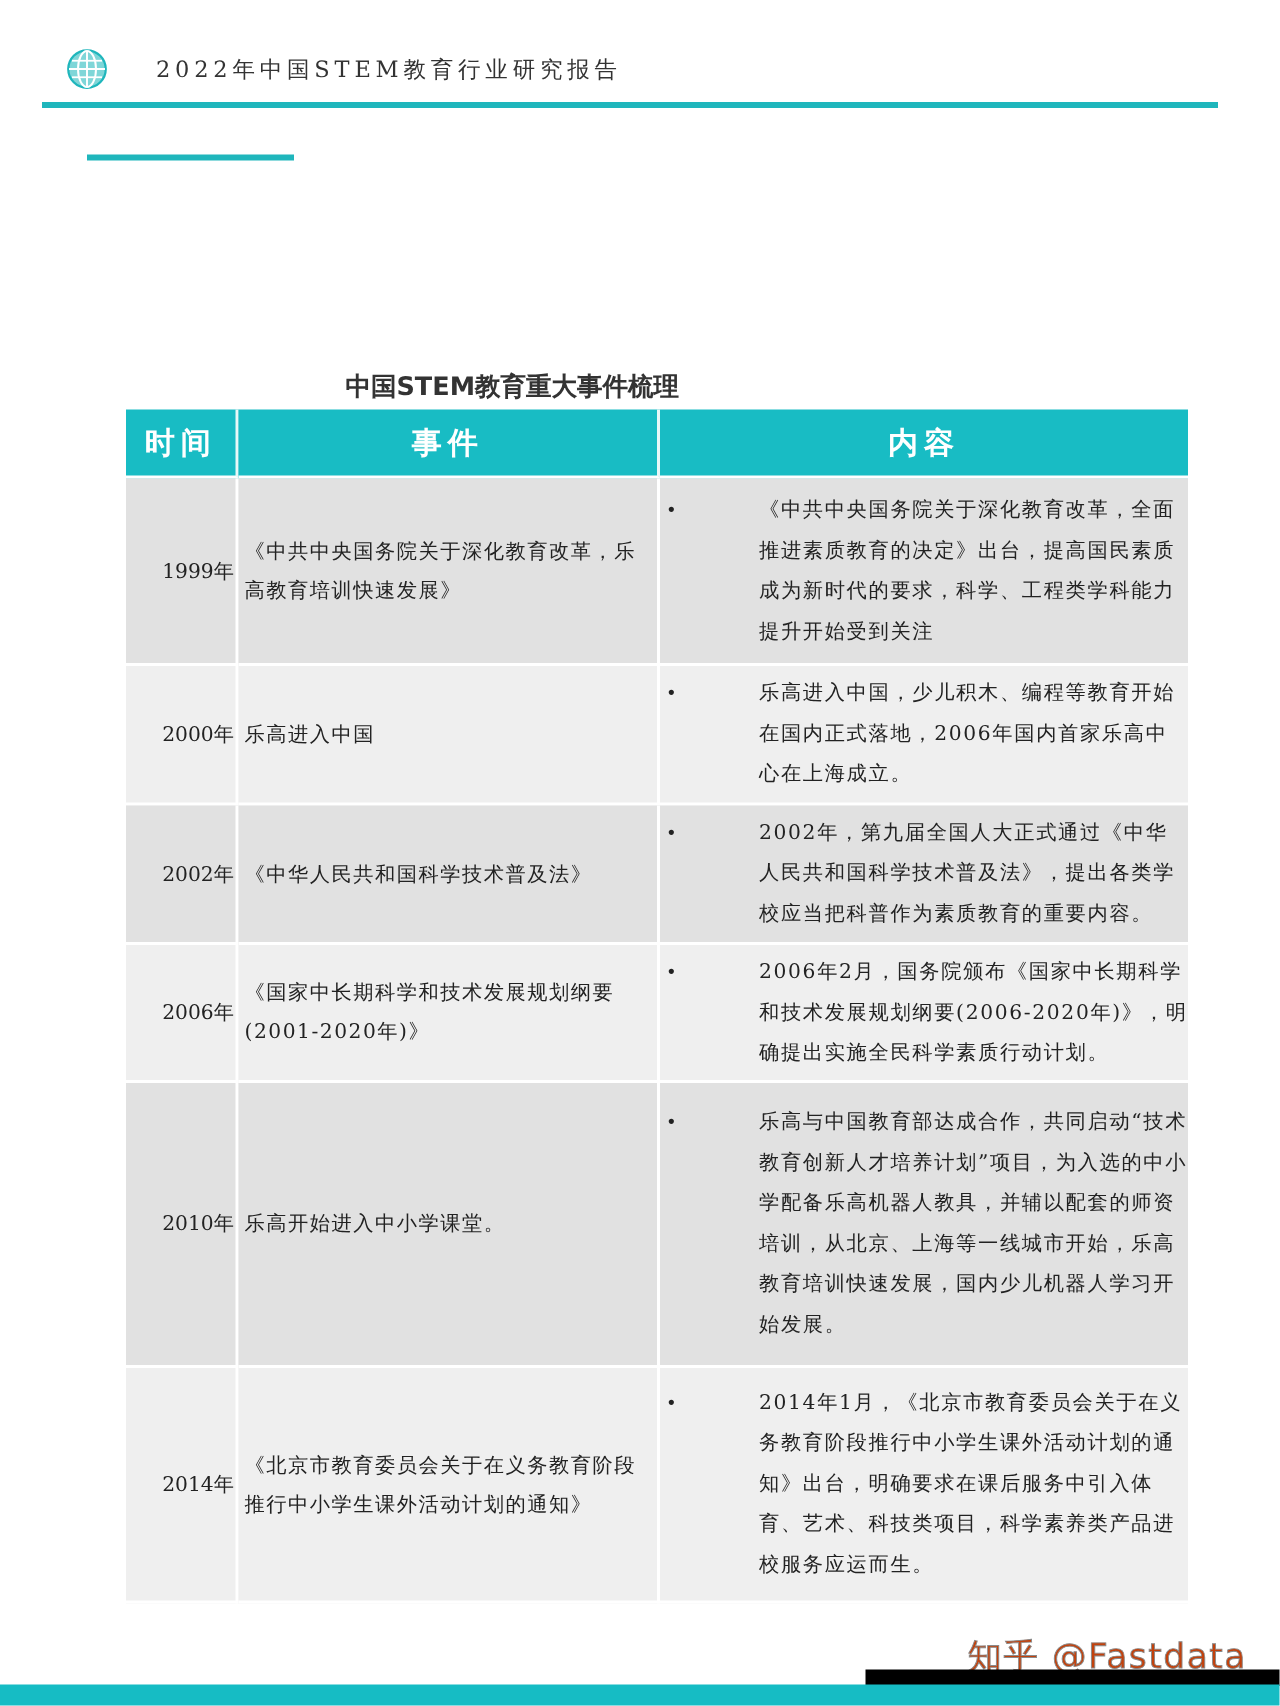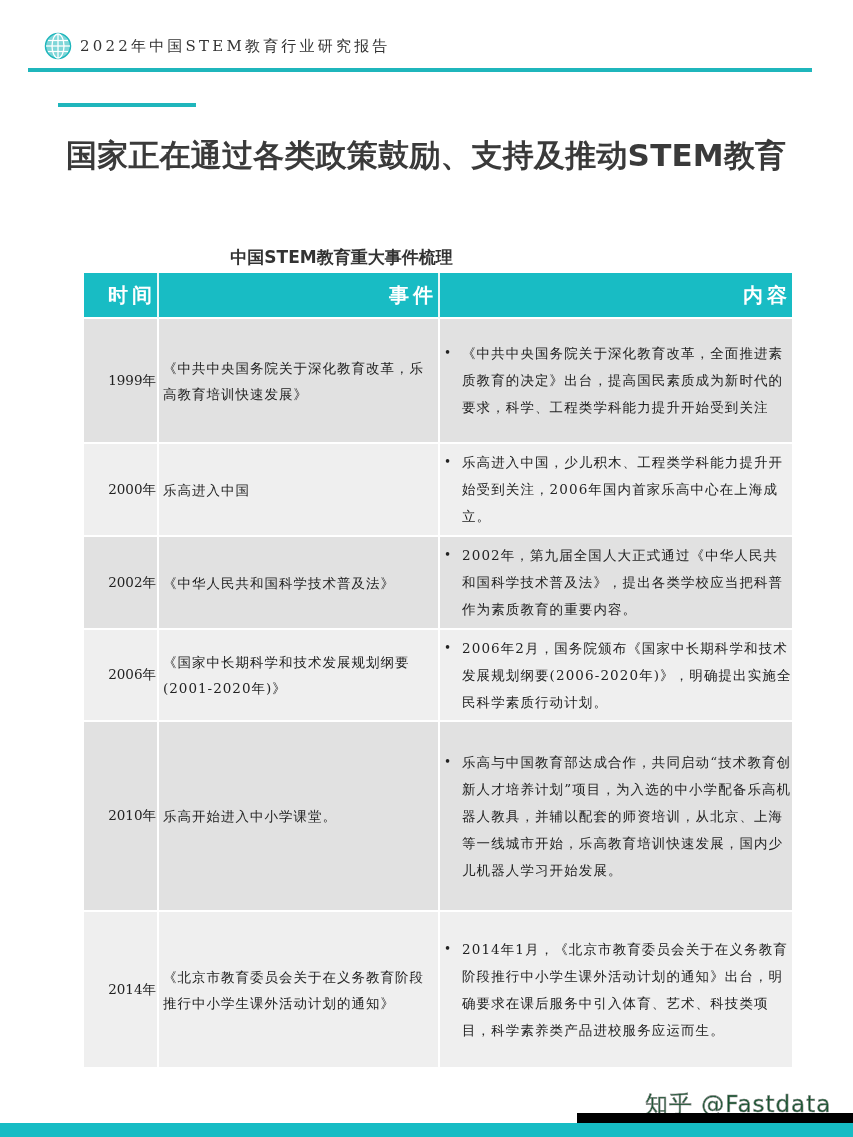--- a/index.html
+++ b/index.html
@@ -1,41 +1,41 @@
 <!DOCTYPE html>
 <html><head>
 <meta charset="utf-8">
 <style>
   html,body{margin:0;padding:0;}
   body{width:853px;height:1137px;position:relative;background:#ffffff;overflow:hidden;
        font-family:"DejaVu Serif","Liberation Serif",serif;color:#222;}
   .hdr-logo{position:absolute;left:44px;top:32px;width:28px;height:28px;}
-  .hdr-text{position:absolute;left:80px;top:37px;font-size:15px;letter-spacing:3.2px;color:#333;
+  .hdr-text{position:absolute;left:104px;top:37px;font-size:15px;letter-spacing:3.2px;color:#333;
             font-family:"DejaVu Serif",serif;}
   .hdr-line{position:absolute;left:28px;top:68px;width:784px;height:4px;background:#1fb6bc;}
   .accent-bar{position:absolute;left:58px;top:103px;width:138px;height:4px;background:#1fb6bc;}
   .title{position:absolute;left:66px;top:130px;width:760px;font-family:"DejaVu Sans",sans-serif;
          font-weight:bold;font-size:31px;line-height:50px;color:#3a3a3a;letter-spacing:0.2px;}
   .caption{position:absolute;left:0;width:683px;top:246px;text-align:center;font-family:"DejaVu Sans",sans-serif;
            font-weight:bold;font-size:17px;color:#333;}
   table{position:absolute;left:84px;top:273px;width:708px;border-collapse:separate;border-spacing:0;table-layout:fixed;}
   th{background:#18bcc4;color:#fff;font-weight:bold;font-size:20px;height:42px;letter-spacing:4px;
-     border-right:2px solid #e8f8f8;border-bottom:2px solid #ffffff;text-align:right;}
+     border-right:2px solid #e8f8f8;border-bottom:2px solid #ffffff;}
   th:last-child{border-right:none;margin-top:28px;}
   td{font-size:13.5px;vertical-align:middle;border-right:2px solid #ffffff;border-bottom:2px solid #ffffff;color:#222;}
   td:last-child{border-right:none;}
   tr.odd td{background:#e1e1e1;}
   tr.even td{background:#efefef;}
   td.c-time{text-align:right;font-size:13.5px;}
   td.c-event{padding:0 4px 0 4px;line-height:26px;letter-spacing:1px;}
   td.c-content{padding:0 0 0 4px;line-height:27px;letter-spacing:1.1px;}
   .bul{display:flex;}
   .bul .dot{width:18px;flex:0 0 18px;font-size:12px;}
-  .bul .txt{flex:1;}
-  .watermark{position:absolute;left:645px;top:1089px;font-family:"DejaVu Sans",sans-serif;font-size:23px;color:#14532d;
+  .bul .txt{flex:1;margin-left:44px;}
+  .watermark{position:absolute;left:645px;top:1089px;font-family:"DejaVu Sans",sans-serif;font-size:23px;color:#c2410c;
              letter-spacing:1px;-webkit-text-stroke:0.6px #8a8a8a;}
   .black-bar{position:absolute;left:577px;top:1113px;width:276px;height:11px;background:#000;}
   .bottom-band{position:absolute;left:0;top:1123px;width:853px;height:14px;background:#16bcc4;}
 </style>
 </head>
 <body>
 
 <div class="hdr-logo">
   <svg width="28" height="28" viewBox="0 0 28 28">
     <circle cx="14" cy="14" r="12.5" fill="#7fd6d8" stroke="#1fb6bc" stroke-width="1.5"></circle>
@@ -44,21 +44,20 @@
     <line x1="2" y1="14" x2="26" y2="14" stroke="#fff" stroke-width="1.3"></line>
     <line x1="4" y1="8.5" x2="24" y2="8.5" stroke="#fff" stroke-width="1.2"></line>
     <line x1="4" y1="19.5" x2="24" y2="19.5" stroke="#fff" stroke-width="1.2"></line>
   </svg>
 </div>
 <div class="hdr-text">2022年中国STEM教育行业研究报告</div>
 <div class="hdr-line"></div>
 <div class="accent-bar"></div>
 
 <div class="title">
-  <div>国家正在通过各类政策鼓励、支持及推动STEM教育</div>
 </div>
 
 <div class="caption">中国STEM教育重大事件梳理</div>
 
 <table>
   <colgroup>
     <col style="width:75px">
     <col style="width:281px">
     <col style="width:352px">
   </colgroup>
@@ -79,21 +78,21 @@
             <span class="txt">《中共中央国务院关于深化教育改革，全面推进素质教育的决定》出台，提高国民素质成为新时代的要求，科学、工程类学科能力提升开始受到关注</span>
           </div>
       </td>
     </tr>
     <tr class="even" style="height:93px">
       <td class="c-time">2000年</td>
       <td class="c-event">乐高进入中国</td>
       <td class="c-content">
         <div class="bul">
             <span class="dot">•</span>
-            <span class="txt">乐高进入中国，少儿积木、工程类学科能力提升开始受到关注，2006年国内首家乐高中心在上海成立。</span>
+            <span class="txt">乐高进入中国，少儿积木、编程等教育开始在国内正式落地，2006年国内首家乐高中心在上海成立。</span>
           </div>
       </td>
     </tr>
     <tr class="odd" style="height:93px">
       <td class="c-time">2002年</td>
       <td class="c-event">《中华人民共和国科学技术普及法》</td>
       <td class="c-content">
         <div class="bul">
             <span class="dot">•</span>
             <span class="txt">2002年，第九届全国人大正式通过《中华人民共和国科学技术普及法》，提出各类学校应当把科普作为素质教育的重要内容。</span>

